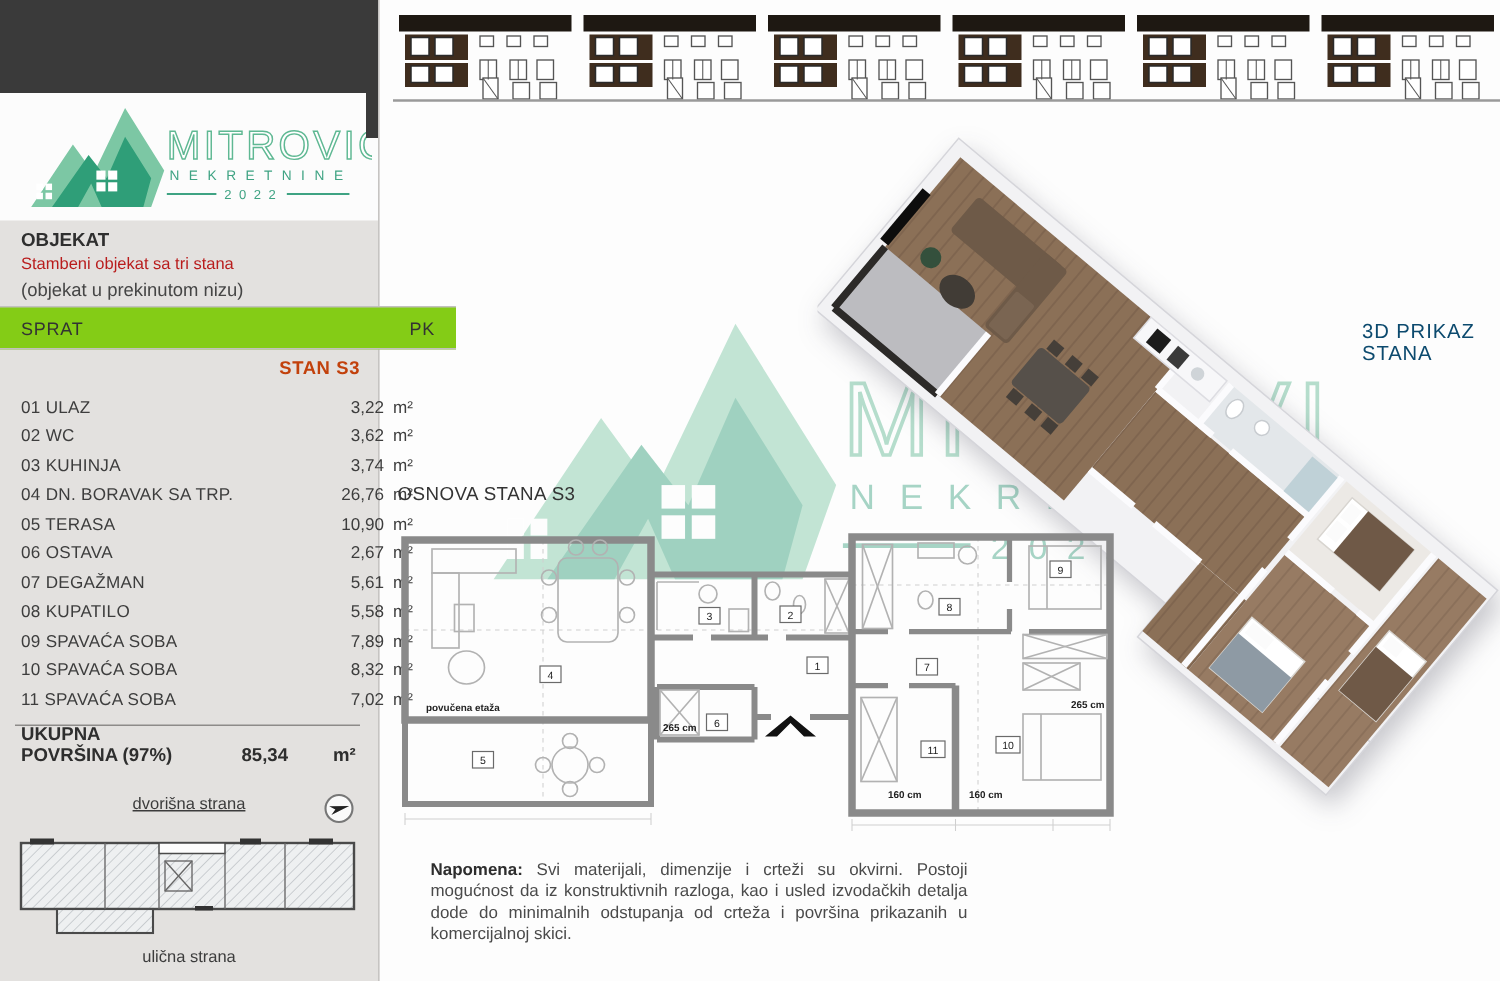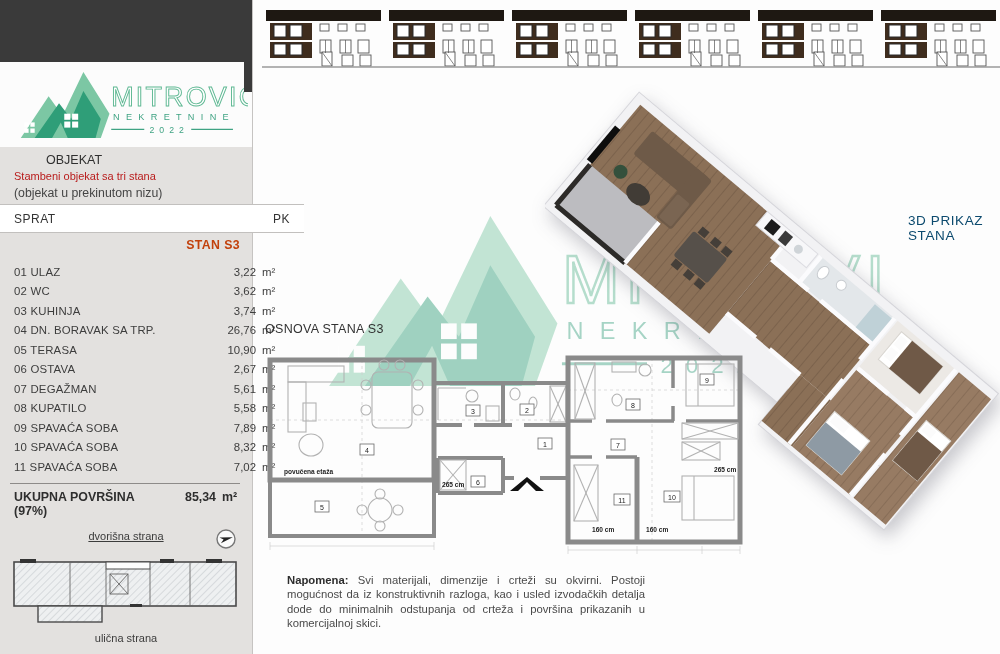--- a/index.html
+++ b/index.html
@@ -6,38 +6,38 @@
   #stage{position:relative;width:1000px;height:654px;overflow:hidden;
          font-family:"Liberation Sans",sans-serif;background:#fdfdfd;}
   
   .sidebar{position:absolute;left:0;top:0;width:252px;height:654px;
            background:#e3e1df;border-right:1px solid #c6c4c2;}
   .darkbar{position:absolute;left:0;top:0;width:252px;height:62px;background:#3a3a3a;}
   .darktab{position:absolute;left:244px;top:62px;width:8px;height:30px;background:#3a3a3a;}
   .logobox{position:absolute;left:0;top:62px;width:252px;height:85px;background:#fcfcfc;}
   .logobox svg{position:absolute;left:4px;top:3px;}
   .objekat{position:absolute;left:0;top:147px;width:252px;height:57px;}
-  .objekat .t{position:absolute;left:14px;top:6px;font-size:12.5px;font-weight:normal;color:#2f2f2f;margin-left:32px;}
+  .objekat .t{position:absolute;left:14px;top:6px;font-size:12.5px;font-weight:bold;color:#2f2f2f;}
   .objekat .d1{position:absolute;left:14px;top:23px;font-size:11px;color:#b91c1c;}
   .objekat .d2{position:absolute;left:14px;top:39px;font-size:12.3px;color:#454545;}
-  .spratrow{position:absolute;left:0;top:204px;width:304px;height:27px;background:#ffffff;
+  .spratrow{position:absolute;left:0;top:204px;width:304px;height:27px;background:#84cc16;
             border-top:1px solid #c2c0be;border-bottom:1px solid #c2c0be;
             display:flex;align-items:center;font-size:12px;color:#333;}
   .spratrow .l{margin-left:14px;letter-spacing:.5px;}
   .spratrow .r{margin-left:auto;margin-right:14px;letter-spacing:.5px;}
   .stanhdr{position:absolute;left:0;top:238px;width:240px;text-align:right;
            font-size:12.3px;font-weight:bold;color:#c2410c;letter-spacing:.4px;}
   .rows{position:absolute;left:0;top:262px;width:292px;}
   .trow{display:flex;height:19.5px;align-items:center;font-size:11.4px;color:#3d3d3d;}
   .trow .lab{margin-left:14px;flex:1;letter-spacing:.2px;white-space:nowrap;}
   .trow .ar{width:42px;text-align:right;}
   .trow .un{width:30px;padding-left:6px;}
   .sep{position:absolute;left:10px;top:483px;width:230px;border-top:1.4px solid #8d8b89;}
-  .totrow{position:absolute;left:0;top:490px;width:252px;display:flex;align-items:flex-start;
-          font-size:12.4px;font-weight:bold;color:#2e2e2e;height:20px;}
+  .totrow{position:absolute;left:0;top:490px;width:252px;display:flex;align-items:flex-end;
+          font-size:12.4px;font-weight:bold;color:#2e2e2e;height:20px;gap:24px;}
   .totrow .lab{margin-left:14px;flex:1;}
   .totrow .ar{width:46px;text-align:right;}
   .totrow .un{width:30px;padding-left:6px;}
   .postitle{position:absolute;left:0;top:514px;width:252px;text-align:center;
             font-size:10.6px;font-weight:bold;color:#2f2f2f;letter-spacing:.2px;}
   .courtyard{position:absolute;left:0;top:530px;width:252px;text-align:center;
              font-size:11px;color:#3c3c3c;text-decoration:underline;}
   .street{position:absolute;left:0;top:632px;width:252px;text-align:center;
           font-size:11px;color:#3c3c3c;}
   .compass{position:absolute;left:214px;top:527px;}

